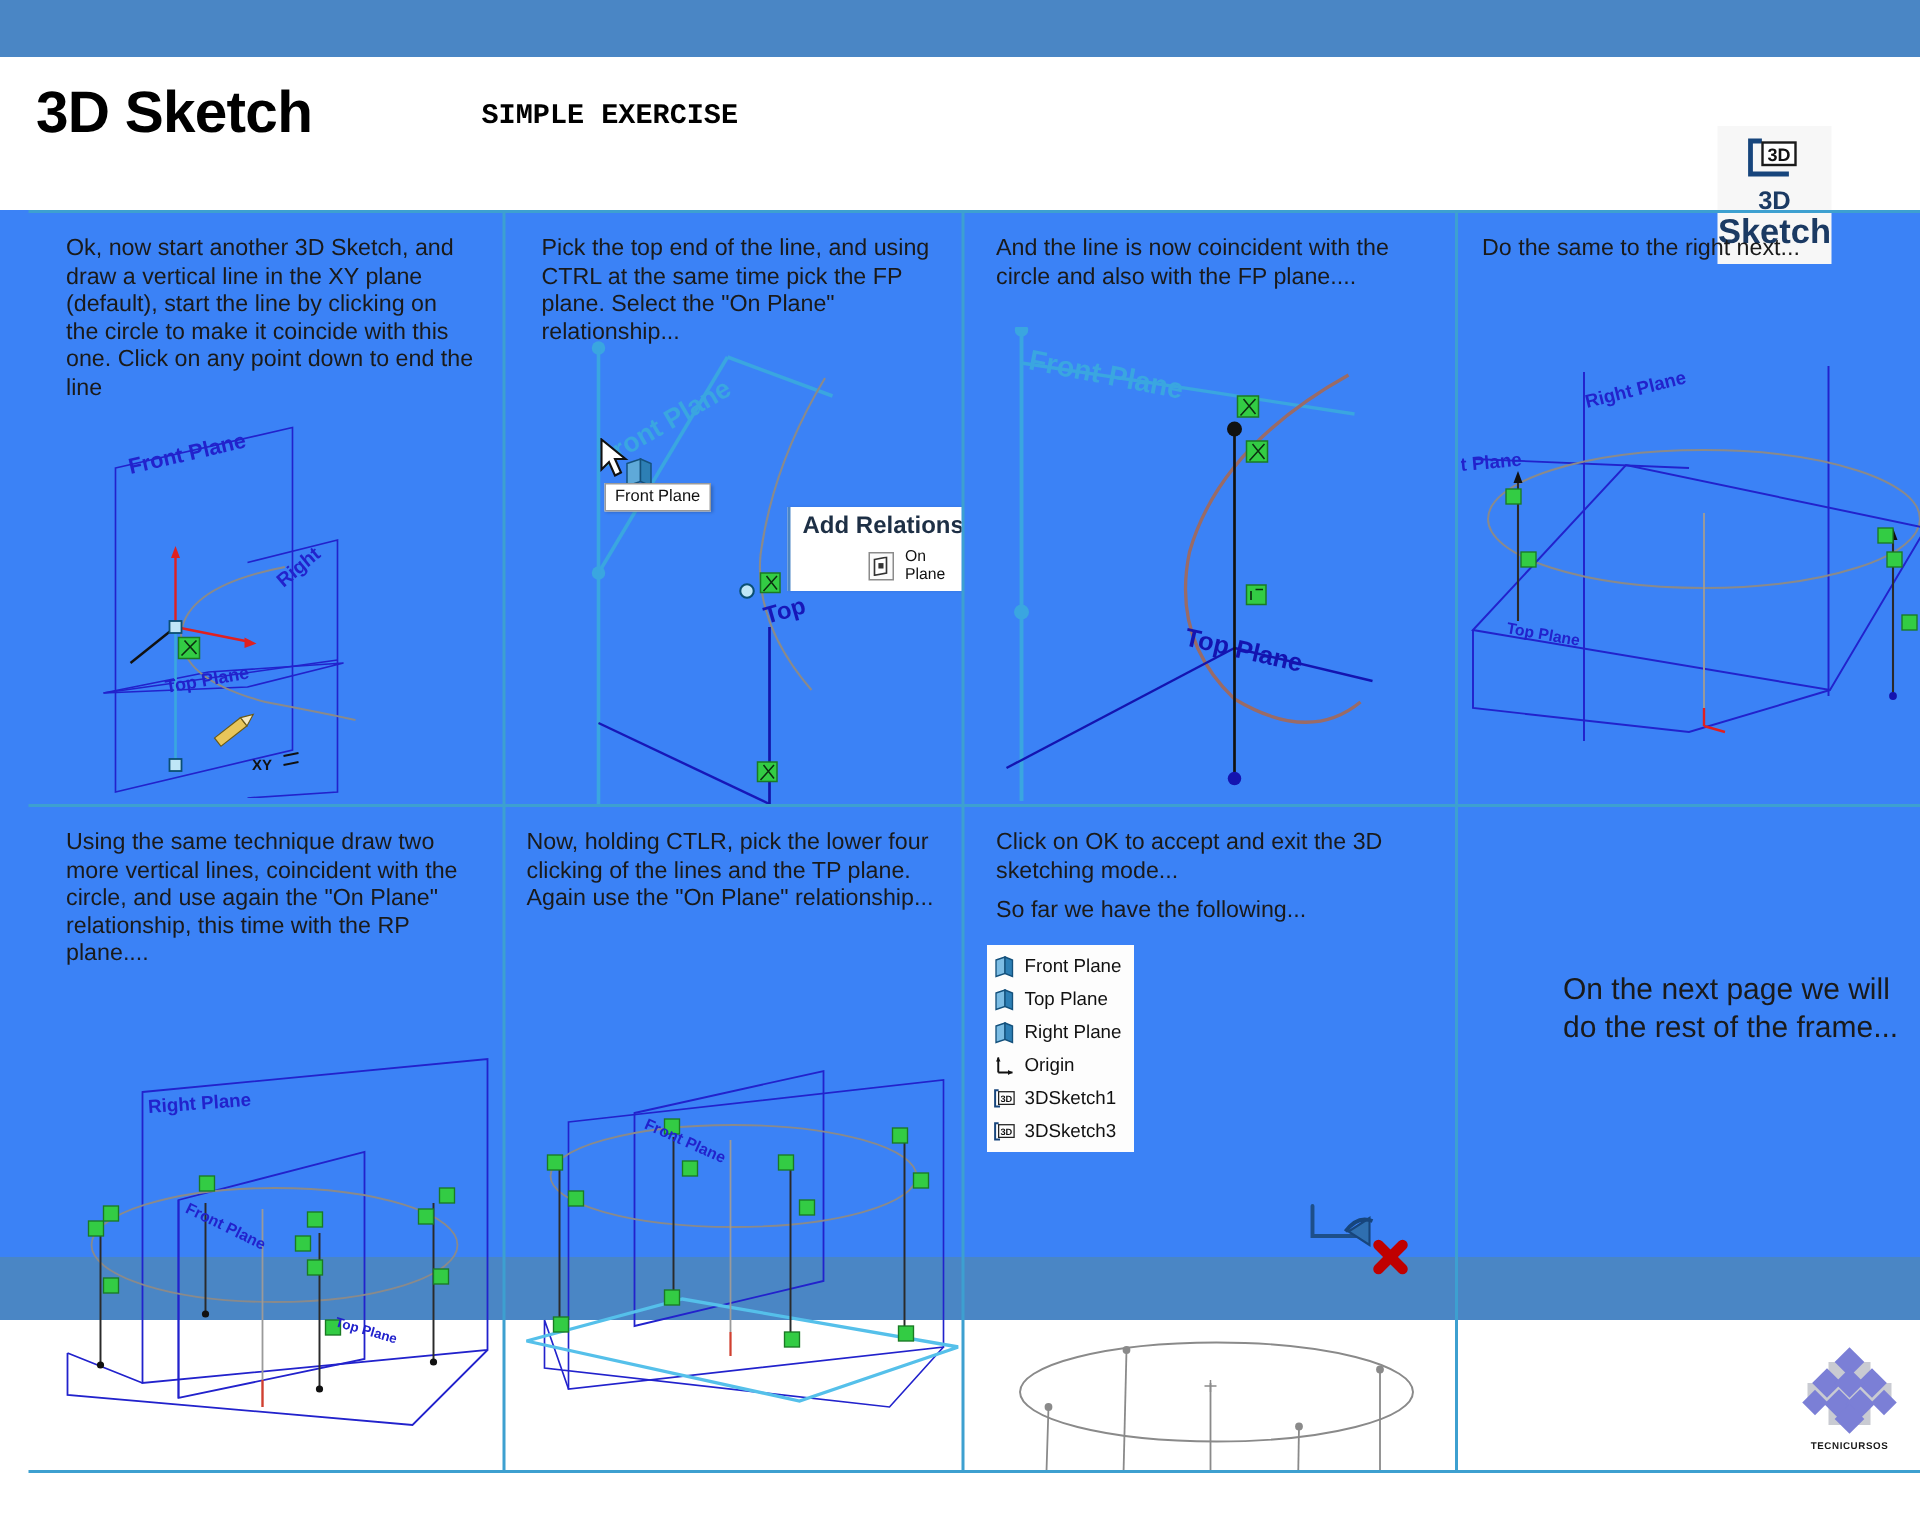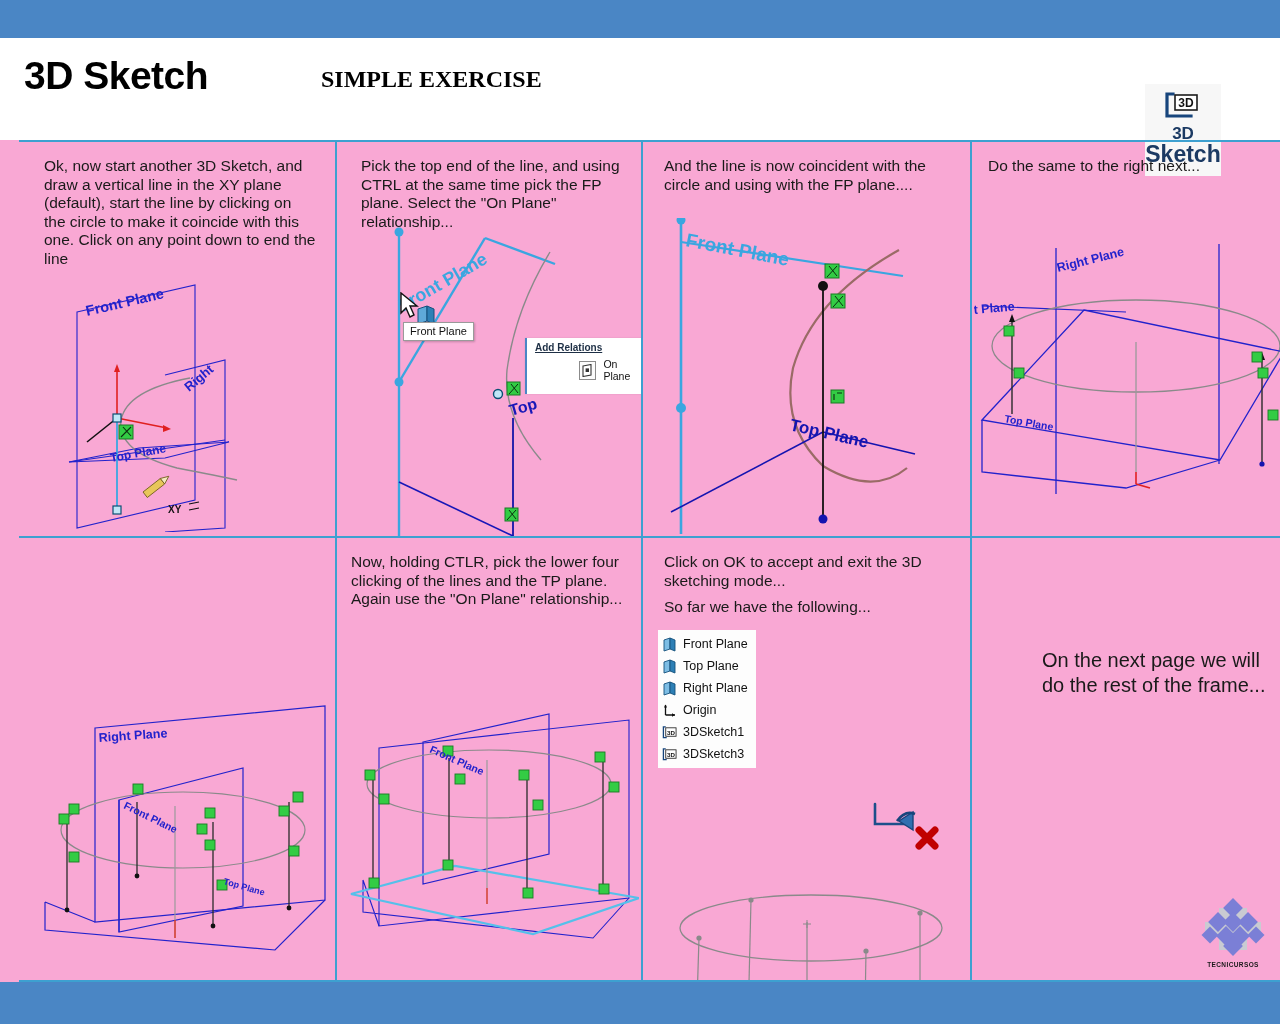--- a/index.html
+++ b/index.html
@@ -4,22 +4,22 @@
 <style>
   * { box-sizing: border-box; margin: 0; padding: 0; }
   html, body {
     width: 1280px; height: 1024px;
     background: #ffffff;
     font-family: "Liberation Sans", sans-serif;
     overflow: hidden;
   }
   #page {
     position: relative;
-    width: 1280px; height: 1024px;
-    background: #f9a8d4;
+    width: 1280px; height: 880px;
+    background: #3b82f6;
   }
 
   
   .bar-top {
     position: absolute; left: 0; top: 0;
     width: 1280px; height: 38px;
     background: #4a86c5;
   }
   .bar-bottom {
     position: absolute; left: 0; bottom: 0;
@@ -34,23 +34,23 @@
     background: #ffffff;
   }
   .title-main {
     position: absolute; left: 24px; top: 16px;
     font-size: 39px; font-weight: bold; color: #000;
     letter-spacing: -0.5px;
     font-family: "Liberation Sans", sans-serif;
   }
   .title-sub {
     position: absolute; left: 321px; top: 28px;
-    font-size: 24px; font-weight: bold; color: #000;
+    font-size: 19px; font-weight: bold; color: #000;
     letter-spacing: 0px;
-    font-family: Liberation Serif, serif;
+    font-family: Liberation Mono, monospace;
   }
   .hdr-icon {
     position: absolute; left: 1145px; top: 46px;
     width: 76px; height: 92px;
     background: #f7f7f7;
     display: flex; flex-direction: column;
     align-items: center; justify-content: flex-start;
     padding-top: 6px;
   }
   .hdr-icon .glyph { width: 44px; height: 32px; }
@@ -103,23 +103,22 @@
     white-space: nowrap;
   }
   .relations-box {
     position: absolute;
     background: #ffffff;
     border-left: 2px solid #4a86c5;
     width: 118px; height: 56px;
     box-shadow: 0 0 2px rgba(0,0,0,0.10);
   }
   .relations-title {
-    font-size: 10px; font-weight: bold; color: #1d2f45;
+    font-size: 16px; font-weight: bold; color: #1d2f45;
     margin: 4px 0 0 8px;
-    text-decoration: underline;
   }
   .relations-row {
     display: flex; align-items: center;
     margin: 5px 0 0 8px; gap: 7px; padding-left: 44px;
   }
   .rel-btn {
     width: 19px; height: 19px;
     border: 1px solid #8b8b8b; background: #fbfbfb;
     display: flex; align-items: center; justify-content: center;
   }
@@ -273,21 +272,21 @@
               <polygon points="2,2 10,0.5 10,11 2,12.5" fill="#fff" stroke="#333" stroke-width="1.1"></polygon>
               <rect x="4.6" y="4.4" width="3.4" height="3.6" fill="#333"></rect>
             </svg>
           </div>
           <div class="relations-label">On Plane</div>
         </div>
       </div>
     </div>
 
     <div class="panel" style="left:624px; top:2px; width:327px; height:394px;">
-      <div class="ptext" style="position:absolute; left:21px; top:15px; width:282px;">And the line is now coincident with the circle and using with the FP plane....</div>
+      <div class="ptext" style="position:absolute; left:21px; top:15px; width:282px;">And the line is now coincident with the circle and also with the FP plane....</div>
 
       <svg style="position:absolute; left:20px; top:76px;" width="286" height="316" viewBox="0 0 286 316">
 
         <line x1="18" y1="2" x2="18" y2="316" stroke="#3aa6e0" stroke-width="2.6"></line>
         <line x1="18" y1="24" x2="240" y2="58" stroke="#3aa6e0" stroke-width="2.2"></line>
         <circle cx="18" cy="2" r="4.5" fill="#3aa6e0"></circle>
         <circle cx="18" cy="190" r="5" fill="#3aa6e0"></circle>
 
         <path d="M236 32 Q 150 80 130 150 Q 118 208 160 248 Q 210 278 244 250" fill="none" stroke="#9a6b66" stroke-width="2.2"></path>
 
@@ -342,20 +341,21 @@
         <rect x="284" y="126" width="10" height="10" fill="#33cc44" stroke="#1a7a24" stroke-width="0.9"></rect>
         <rect x="294" y="168" width="10" height="10" fill="#33cc44" stroke="#1a7a24" stroke-width="0.9"></rect>
 
         <text transform="translate(84,30) rotate(-14)" font-size="12.5" font-weight="bold" fill="#2222cc" font-family="Liberation Sans, sans-serif">Right Plane</text>
         <text transform="translate(0,72) rotate(-5)" font-size="12.5" font-weight="bold" fill="#2222cc" font-family="Liberation Sans, sans-serif">t Plane</text>
         <text transform="translate(30,180) rotate(10)" font-size="10.5" font-weight="bold" fill="#2222cc" font-family="Liberation Sans, sans-serif">Top Plane</text>
       </svg>
     </div>
 
     <div class="panel" style="left:0px; top:398px; width:316px; height:442px;">
+      <div class="ptext" style="position:absolute; left:25px; top:15px; width:272px;">Using the same technique draw two more vertical lines, coincident with the circle, and use again the "On Plane" relationship, this time with the RP plane....</div>
 
       <svg style="position:absolute; left:14px; top:142px;" width="300" height="290" viewBox="0 0 300 290">
 
         <path d="M62 48 L292 26 L292 220 L62 242 Z" fill="none" stroke="#2222cc" stroke-width="1.2"></path>
         <path d="M12 222 L62 242 M12 222 L12 250 L242 270 L292 220" fill="none" stroke="#2222cc" stroke-width="1.2"></path>
 
         <path d="M86 120 L210 88 L210 226 L86 252 Z" fill="none" stroke="#2222cc" stroke-width="1.2"></path>
         <path d="M86 120 L86 252" fill="none" stroke="#2222cc" stroke-width="1.2"></path>
 
         <ellipse cx="150" cy="150" rx="122" ry="38" fill="none" stroke="#8a8a8a" stroke-width="1.2"></ellipse>

